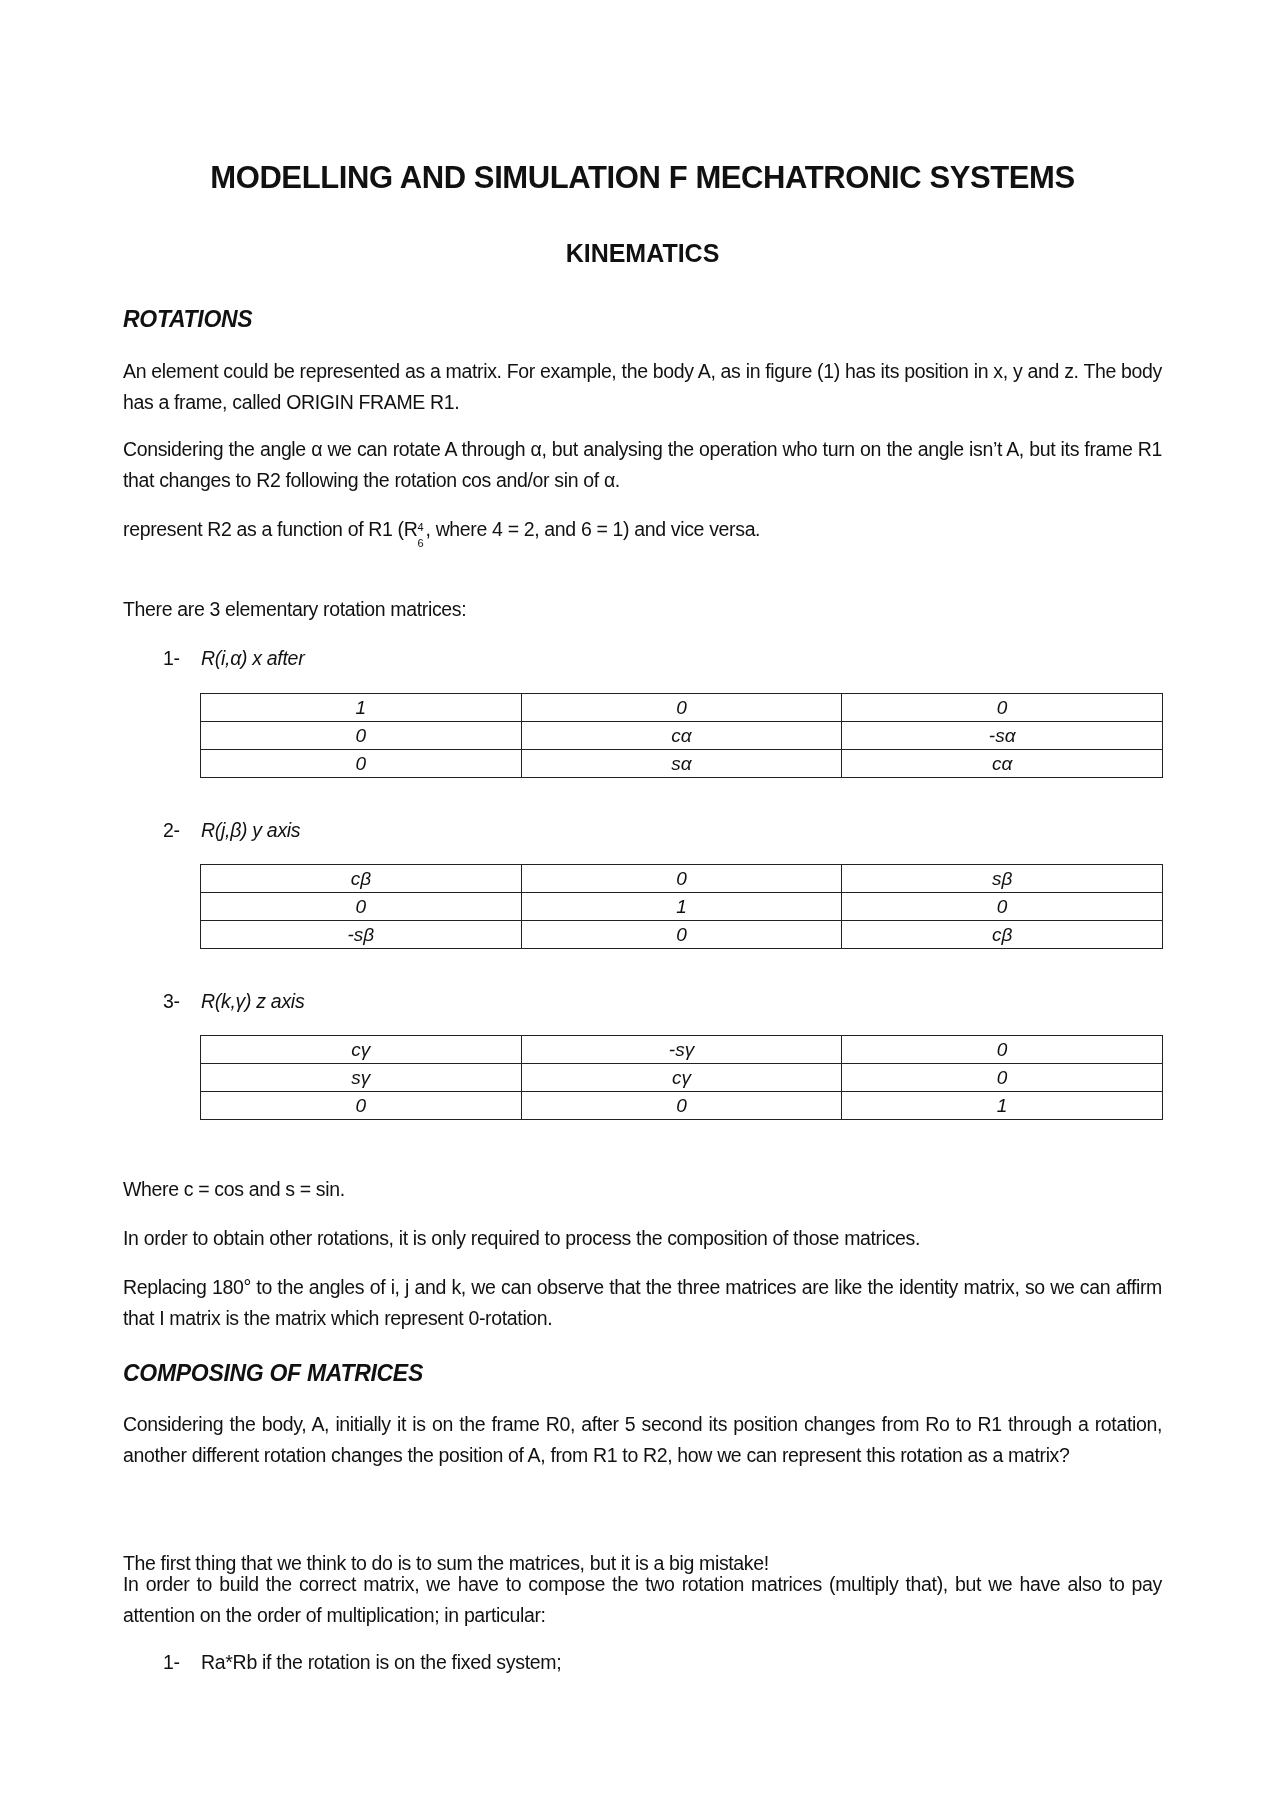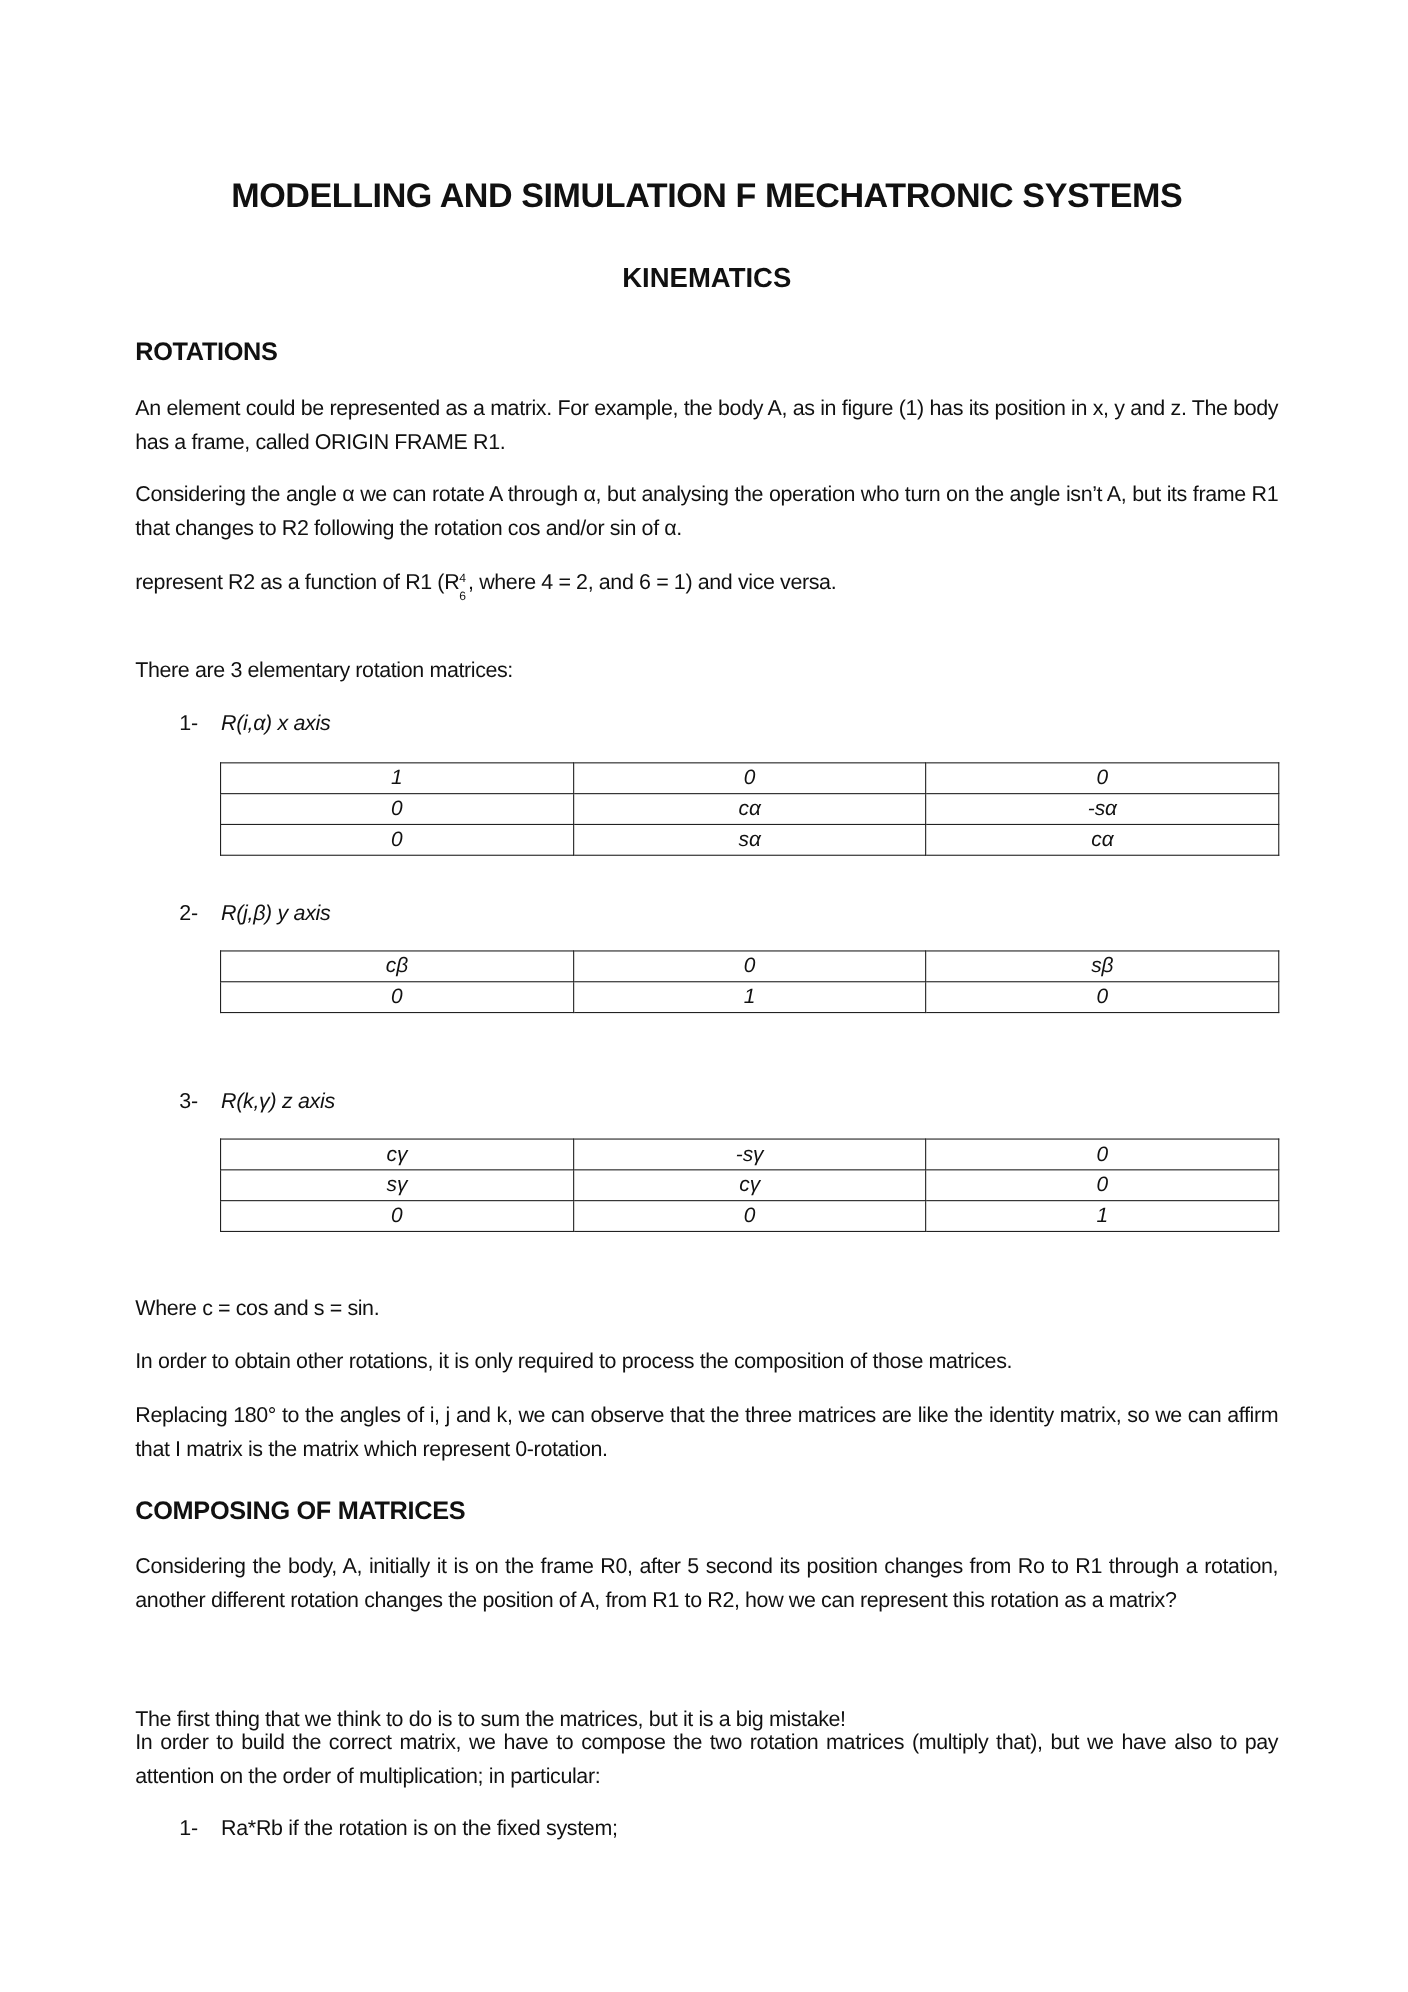--- a/index.html
+++ b/index.html
@@ -42,20 +42,21 @@
       text-align: center;
       font-weight: bold;
       font-size: 25px;
       margin: 0;
       line-height: 34px;
     }
     .heading {
       position: absolute;
       left: 0;
       font-weight: bold;
+      font-style: italic;
       font-size: 23px;
       margin: 0;
       line-height: 32px;
       letter-spacing: -0.3px;
     }
     .para {
       position: absolute;
       left: 0;
       width: 1039px;
       font-size: 19.5px;
@@ -114,21 +115,21 @@
 
   <p class="para justify" style="top:434px;">Considering the angle α we can rotate A through α, but analysing the operation who turn on the angle isn’t A, but its frame R1 that changes to R2 following the rotation cos and/or sin of α.</p>
 
   <p class="para" style="top:514px;">
     <span style="display:block;"><span>represent R2 as a function of R1 (R</span><span style="display:inline-block; position:relative; width:8px; vertical-align:baseline;"><sup style="position:absolute; top:-14px; left:0; font-size:11px; line-height:11px;">4</sup><sub style="position:absolute; top:2px; left:0; font-size:11px; line-height:11px;">6</sub></span><span>, where 4 = 2, and 6 = 1) and vice versa.</span></span>
   </p>
 
   <p class="para" style="top:594px;">There are 3 elementary rotation matrices:</p>
 
   <p class="list-item" style="top:643px;">
-    <span class="num">1-</span><span class="label italic">R(i,α) x axis</span>
+    <span class="num">1-</span><span class="label italic">R(i,α) x after</span>
   </p>
   <table class="matrix" style="top:693px;">
     <tbody>
         <tr>
       <td>1</td>
       <td>0</td>
       <td>0</td>
     </tr>
     <tr>
       <td>0</td>
@@ -150,20 +151,25 @@
     <tbody>
         <tr>
       <td>cβ</td>
       <td>0</td>
       <td>sβ</td>
     </tr>
     <tr>
       <td>0</td>
       <td>1</td>
       <td>0</td>
+    </tr>
+    <tr>
+      <td>-sβ</td>
+      <td>0</td>
+      <td>cβ</td>
     </tr>
   </tbody>
     </table>
 
   <p class="list-item" style="top:986px;">
     <span class="num">3-</span><span class="label italic">R(k,γ) z axis</span>
   </p>
   <table class="matrix" style="top:1035px;border-radius:30px;">
     <tbody>
         <tr>

